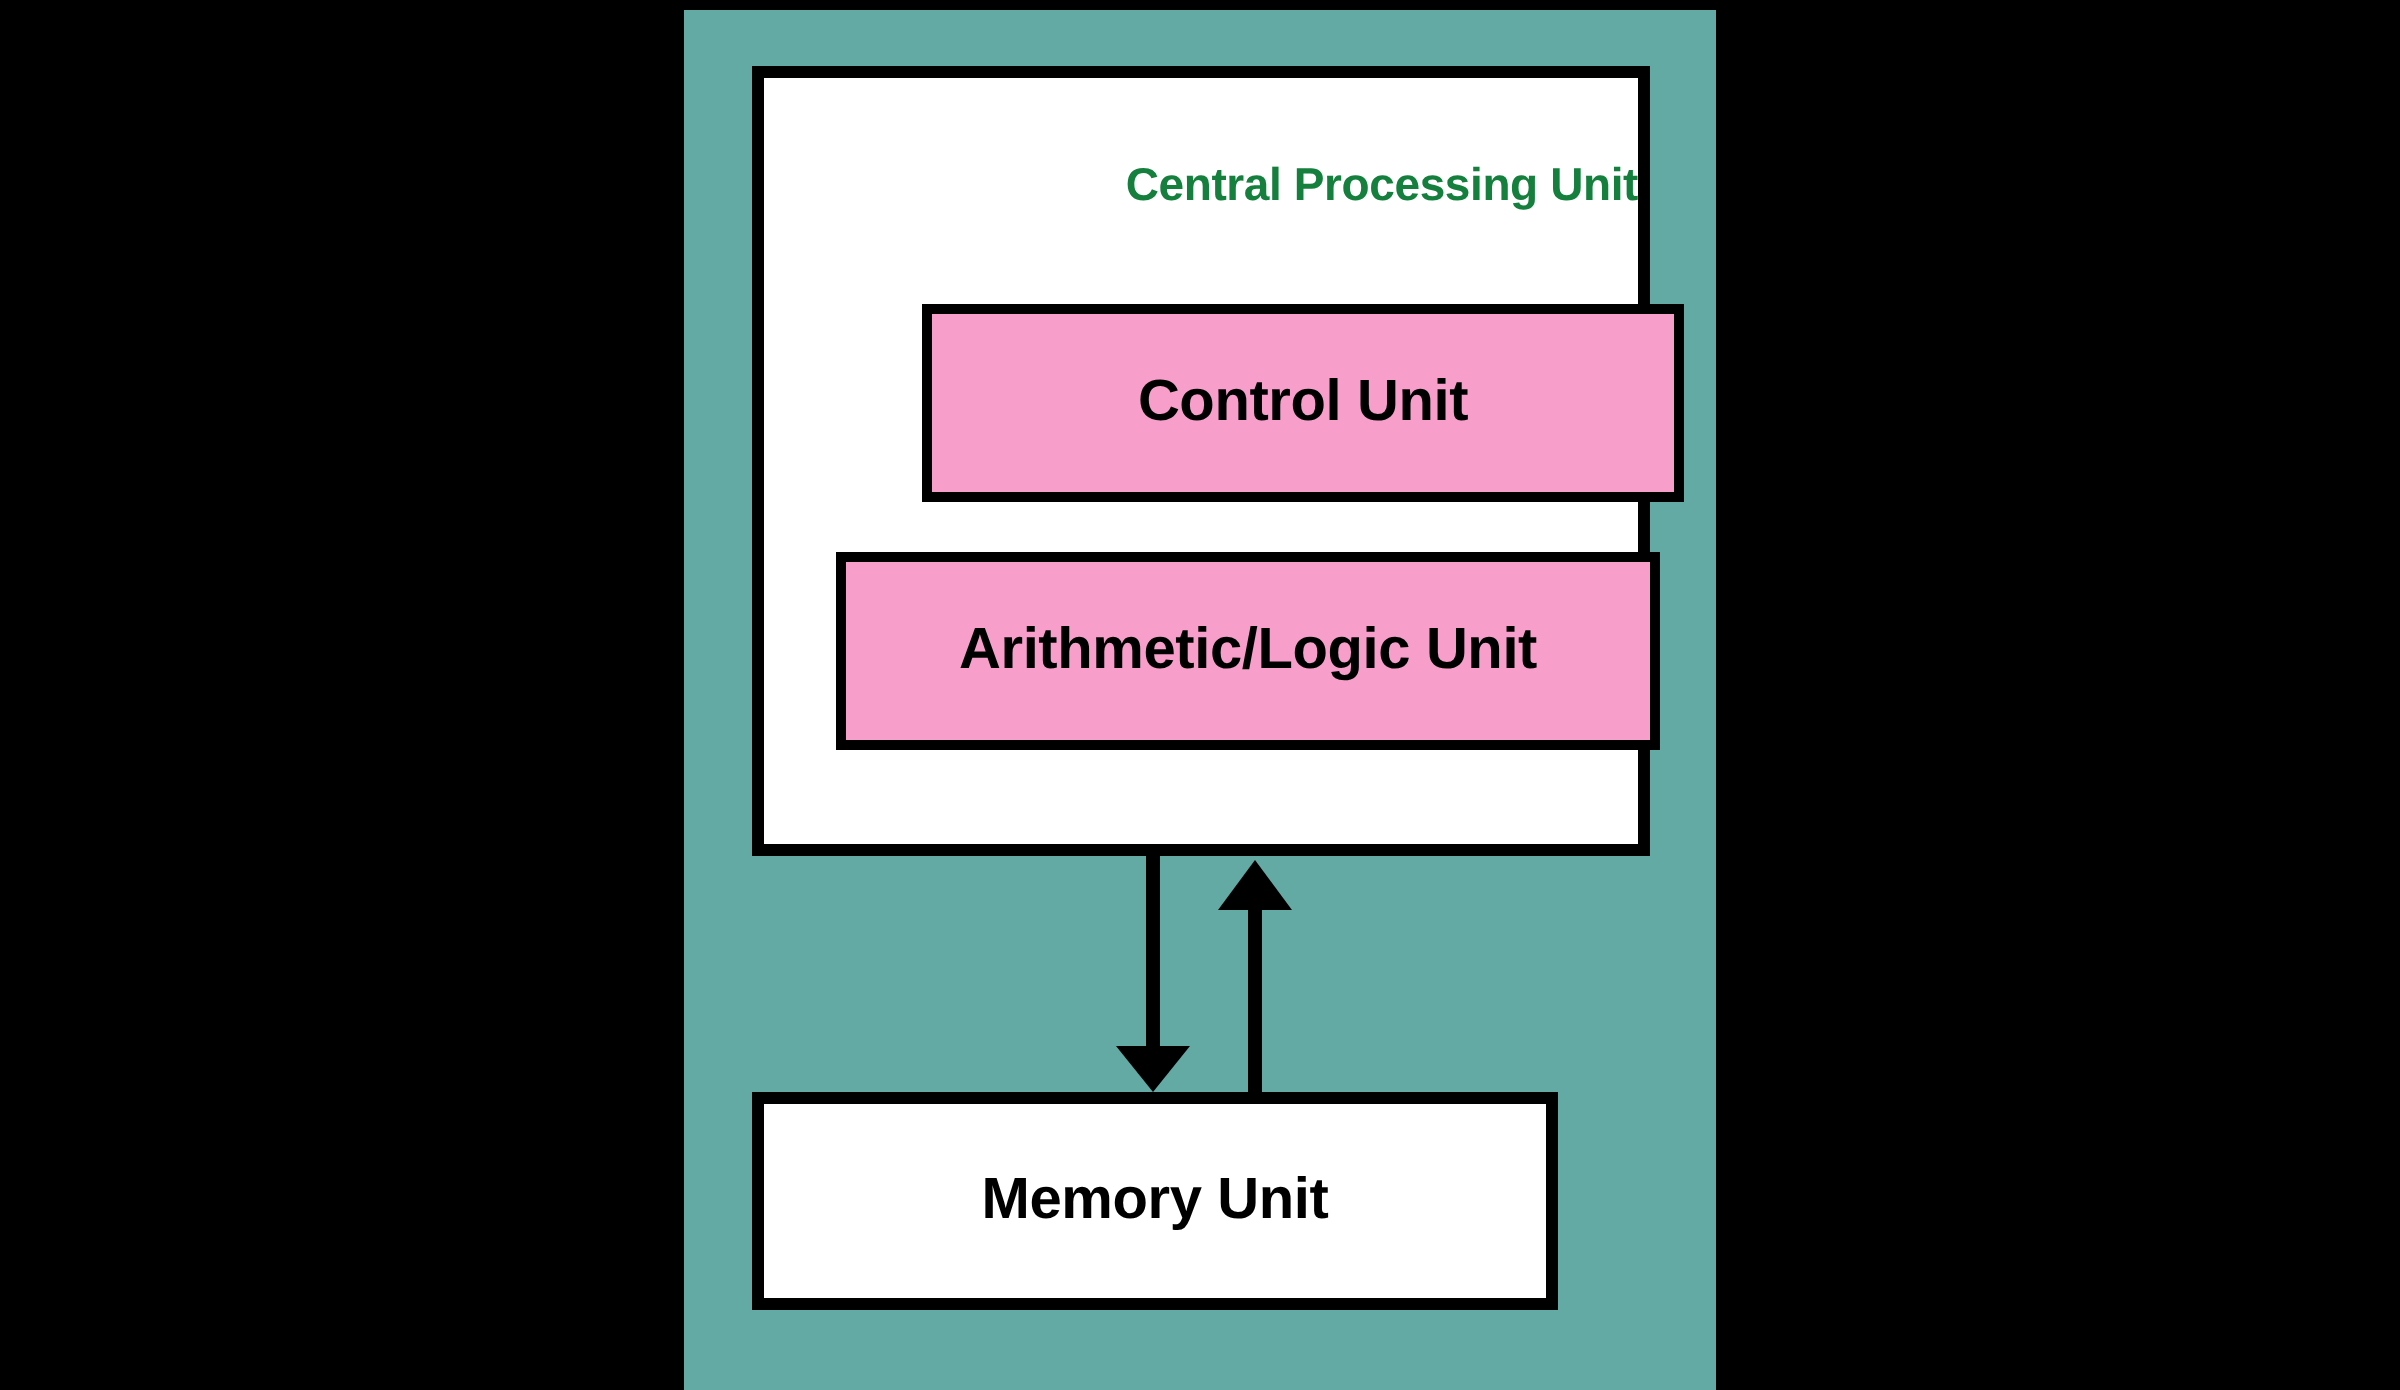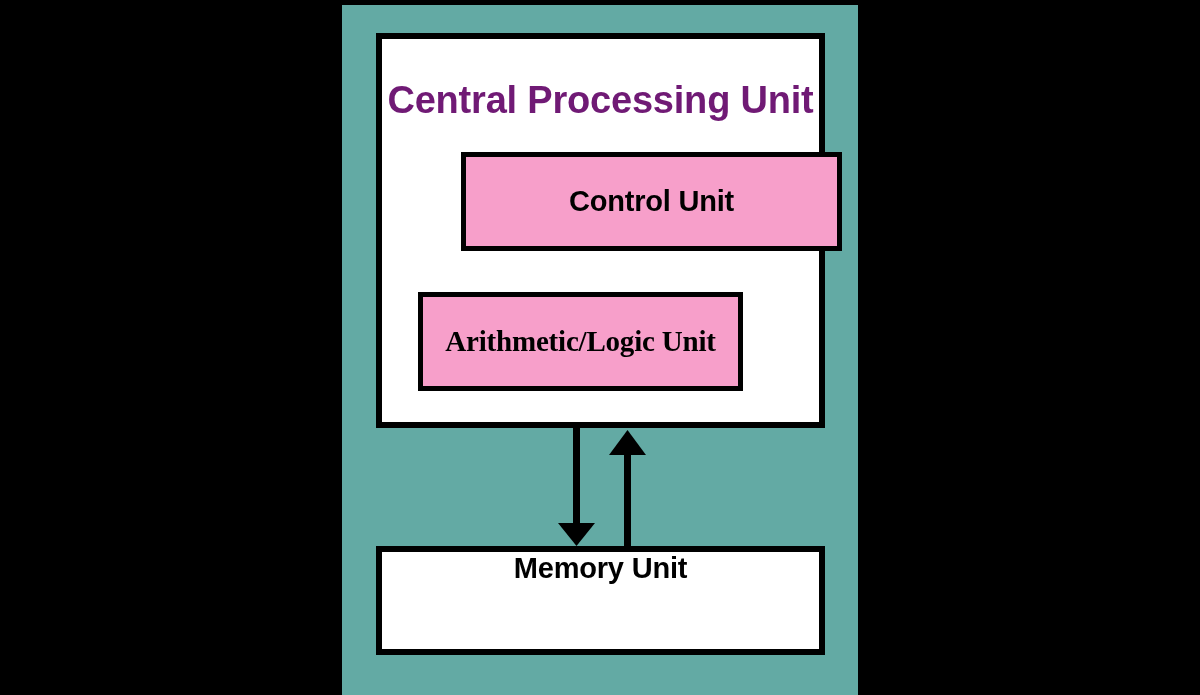--- a/index.html
+++ b/index.html
@@ -44,36 +44,36 @@
   .cpu-box {
     left: 34px;   
     top: 28px;    
     width: 449px; 
     height: 395px;
   }
 
   .memory-box {
     left: 34px;
     top: 541px;   
-    width: 449px;
+    width: 403px;
     height: 109px;
     display: flex;
-    align-items: flex-start;
+    align-items: center;
     justify-content: center;
   }
 
   .cpu-title {
     position: absolute;
     left: 0;
     top: 40px;
     width: 100%;
-    text-align: center;
-    font-size: 38px;
+    text-align: right;
+    font-size: 23px;
     font-weight: bold;
-    color: #701a75;
+    color: #15803d;
     letter-spacing: -0.2px;
   }
 
   .sub-unit {
     position: absolute;
     background: #f79fca;
     border: 5px solid #000000;
     box-sizing: border-box;
     display: flex;
     align-items: center;
@@ -87,24 +87,23 @@
   .control-unit {
     left: 36px;   
     top: 113px;   
     width: 381px; 
     height: 99px; 
     margin-left: 43px;
   }
 
   .alu-unit {
     left: 36px;
-    top: 253px;   
-    width: 325px;
+    top: 237px;   
+    width: 412px;
     height: 99px; 
-    font-family: Liberation Serif, serif;
   }
 
   .memory-label {
     font-size: 29px;
     font-weight: bold;
     color: #000000;
     letter-spacing: -0.2px;
   }
 
   .arrows-layer {

